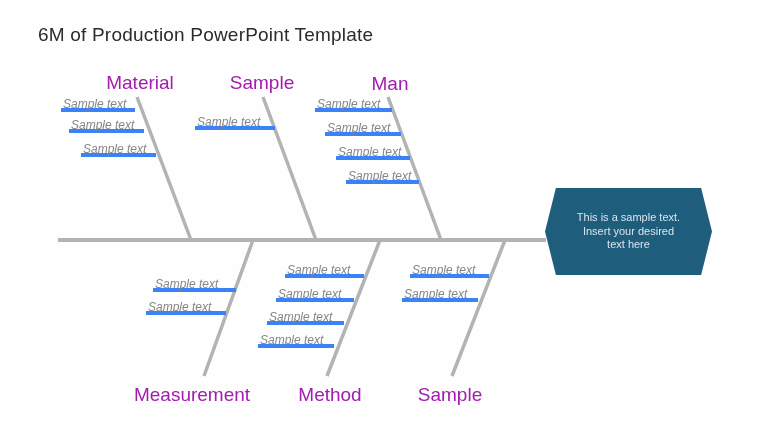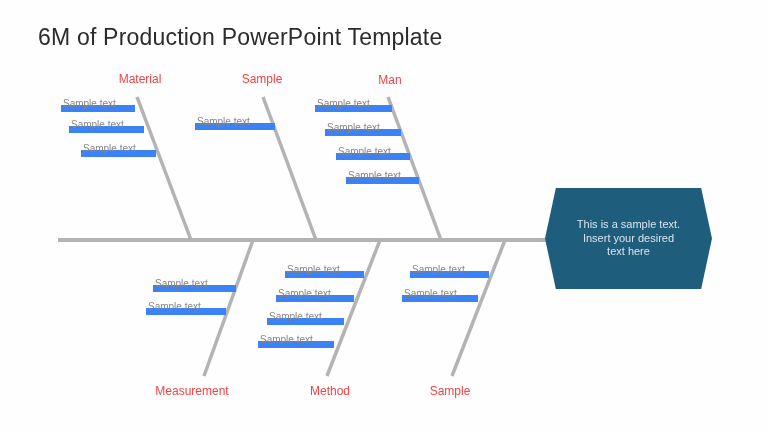--- a/index.html
+++ b/index.html
@@ -1,22 +1,22 @@
 <!DOCTYPE html>
 <html><head>
 <meta charset="utf-8">
 <style>
   html,body{margin:0;padding:0;background:#ffffff;}
   body{width:768px;height:432px;overflow:hidden;font-family:"Liberation Sans",sans-serif;position:relative;}
   .slide{position:absolute;inset:0;background:#fefefe;}
-  .title{position:absolute;left:38px;top:24px;margin:0;font-size:23px;font-weight:500;letter-spacing:.2px;color:#2b2b2b;white-space:nowrap;}
+  .title{position:absolute;left:38px;top:24px;margin:0;font-size:19px;font-weight:500;letter-spacing:.2px;color:#2b2b2b;white-space:nowrap;}
   .skeleton{position:absolute;left:0;top:0;}
-  .cat{position:absolute;transform:translateX(-50%);font-size:12px;color:#ef4444;white-space:nowrap;}
-  .item{position:absolute;font-size:10px;line-height:10px;color:#858585;border-bottom:7px solid #3b82f6;height:15px;box-sizing:border-box;padding:2px 0 0 2px;white-space:nowrap;overflow:visible;}
-  .callout{position:absolute;left:545px;top:188px;width:167px;height:101px;background:#1f5d7d;
+  .cat{position:absolute;transform:translateX(-50%);font-size:19px;color:#a21caf;white-space:nowrap;}
+  .item{position:absolute;font-size:12px;line-height:10px;color:#858585;border-bottom:4px solid #3b82f6;height:15px;box-sizing:border-box;padding:2px 0 0 2px;white-space:nowrap;overflow:visible;font-style:italic;}
+  .callout{position:absolute;left:545px;top:188px;width:167px;height:87px;background:#1f5d7d;
     clip-path:polygon(0% 50%,6.5% 0%,93.5% 0%,100% 50%,93.5% 100%,6.5% 100%);
     display:flex;align-items:center;justify-content:center;}
   .callout-text{width:104px;text-align:center;font-size:11px;line-height:13.5px;color:#d9e5ec;}
 </style>
 </head>
 <body>
 
 <div class="slide">
 
   <h1 class="title">6M of Production PowerPoint Template</h1>

